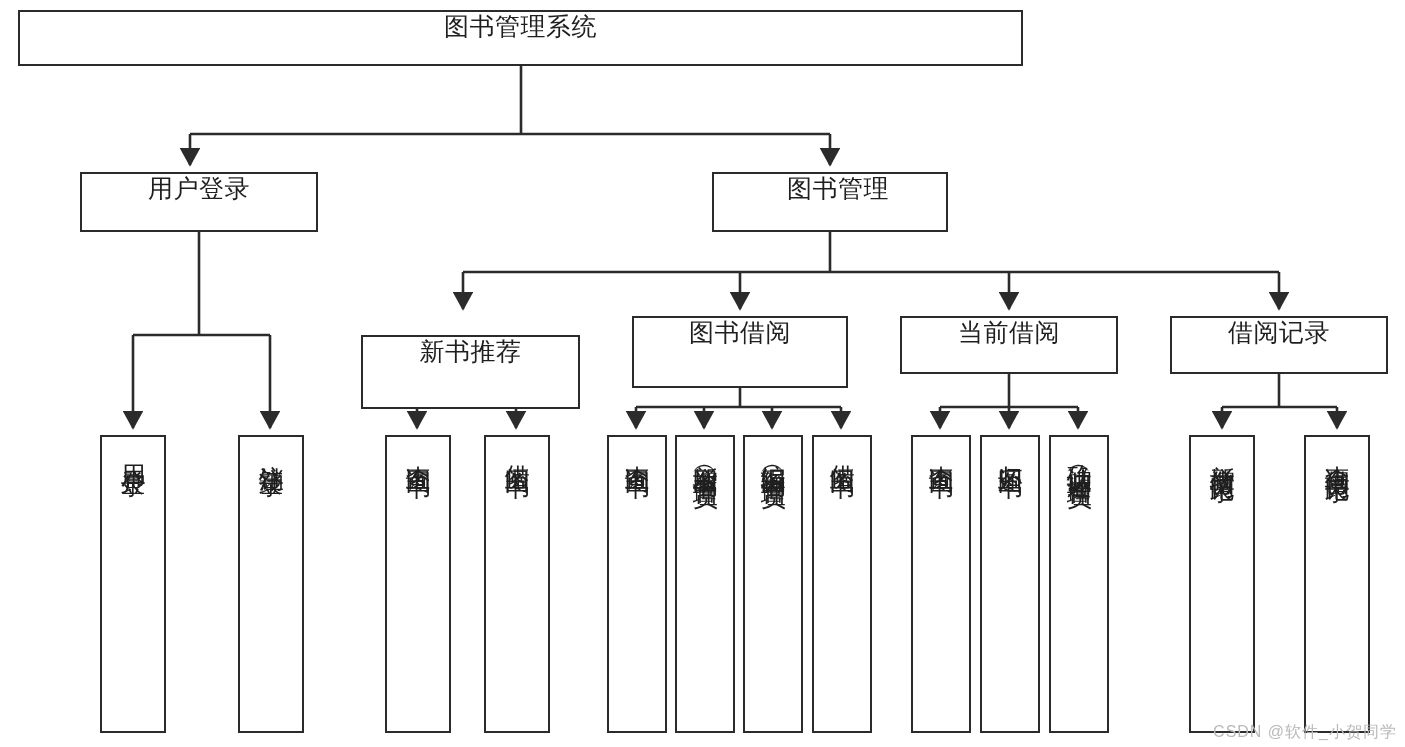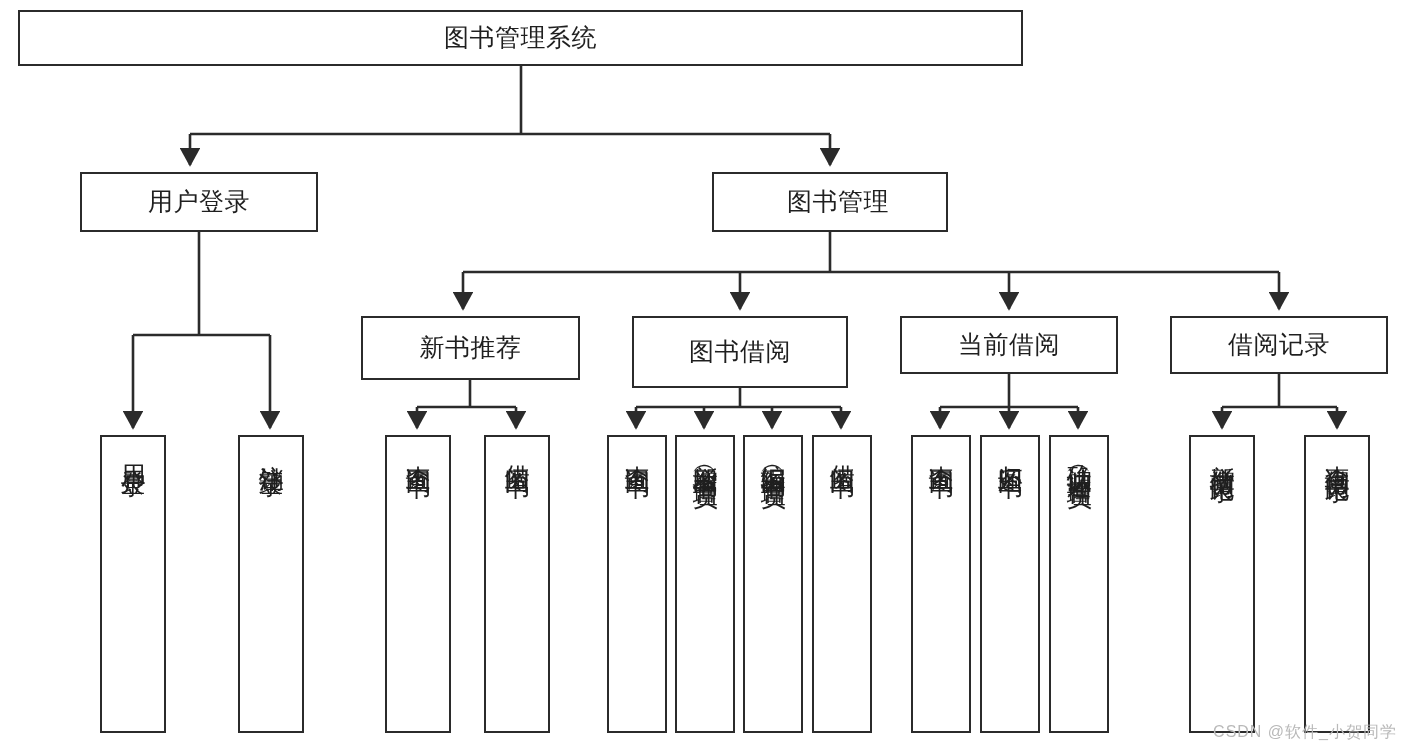--- a/index.html
+++ b/index.html
@@ -26,21 +26,20 @@
     width: 1405px;
     height: 747px;
     pointer-events: none;
   }
   .node {
     position: absolute;
     box-sizing: border-box;
     background: #ffffff;
     border: 2.6px solid #2b2b2b;
     display: flex;
-    align-items: center;
     justify-content: center;
     overflow: hidden;
   }
   .node .label {
     color: #1f1f1f;
     line-height: 1.18;
     text-align: center;
     white-space: nowrap;
     user-select: none;
   }
@@ -129,21 +128,21 @@
     <span class="label">图书管理系统</span>
   </div>
 
   <div class="node h" style="left:80px; top:172px; width:238px; height:60px;">
     <span class="label">用户登录</span>
   </div>
   <div class="node h" style="left:712px; top:172px; width:236px; height:60px;padding-left:16px;">
     <span class="label">图书管理</span>
   </div>
 
-  <div class="node h" style="left:361px; top:316px; width:219px; height:64px;">
+  <div class="node h" style="left:361px; top:335px; width:219px; height:74px;">
     <span class="label">新书推荐</span>
   </div>
   <div class="node h" style="left:632px; top:316px; width:216px; height:72px;">
     <span class="label">图书借阅</span>
   </div>
   <div class="node h" style="left:1170px; top:316px; width:218px; height:58px;">
     <span class="label">借阅记录</span>
   </div>
   <div class="node h" style="left:900px; top:316px; width:218px; height:58px;">
     <span class="label">当前借阅</span>

